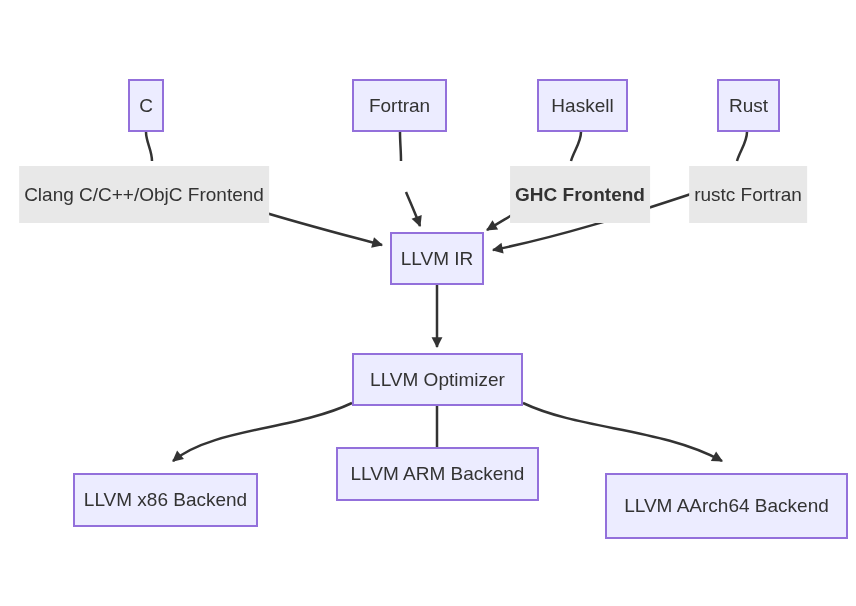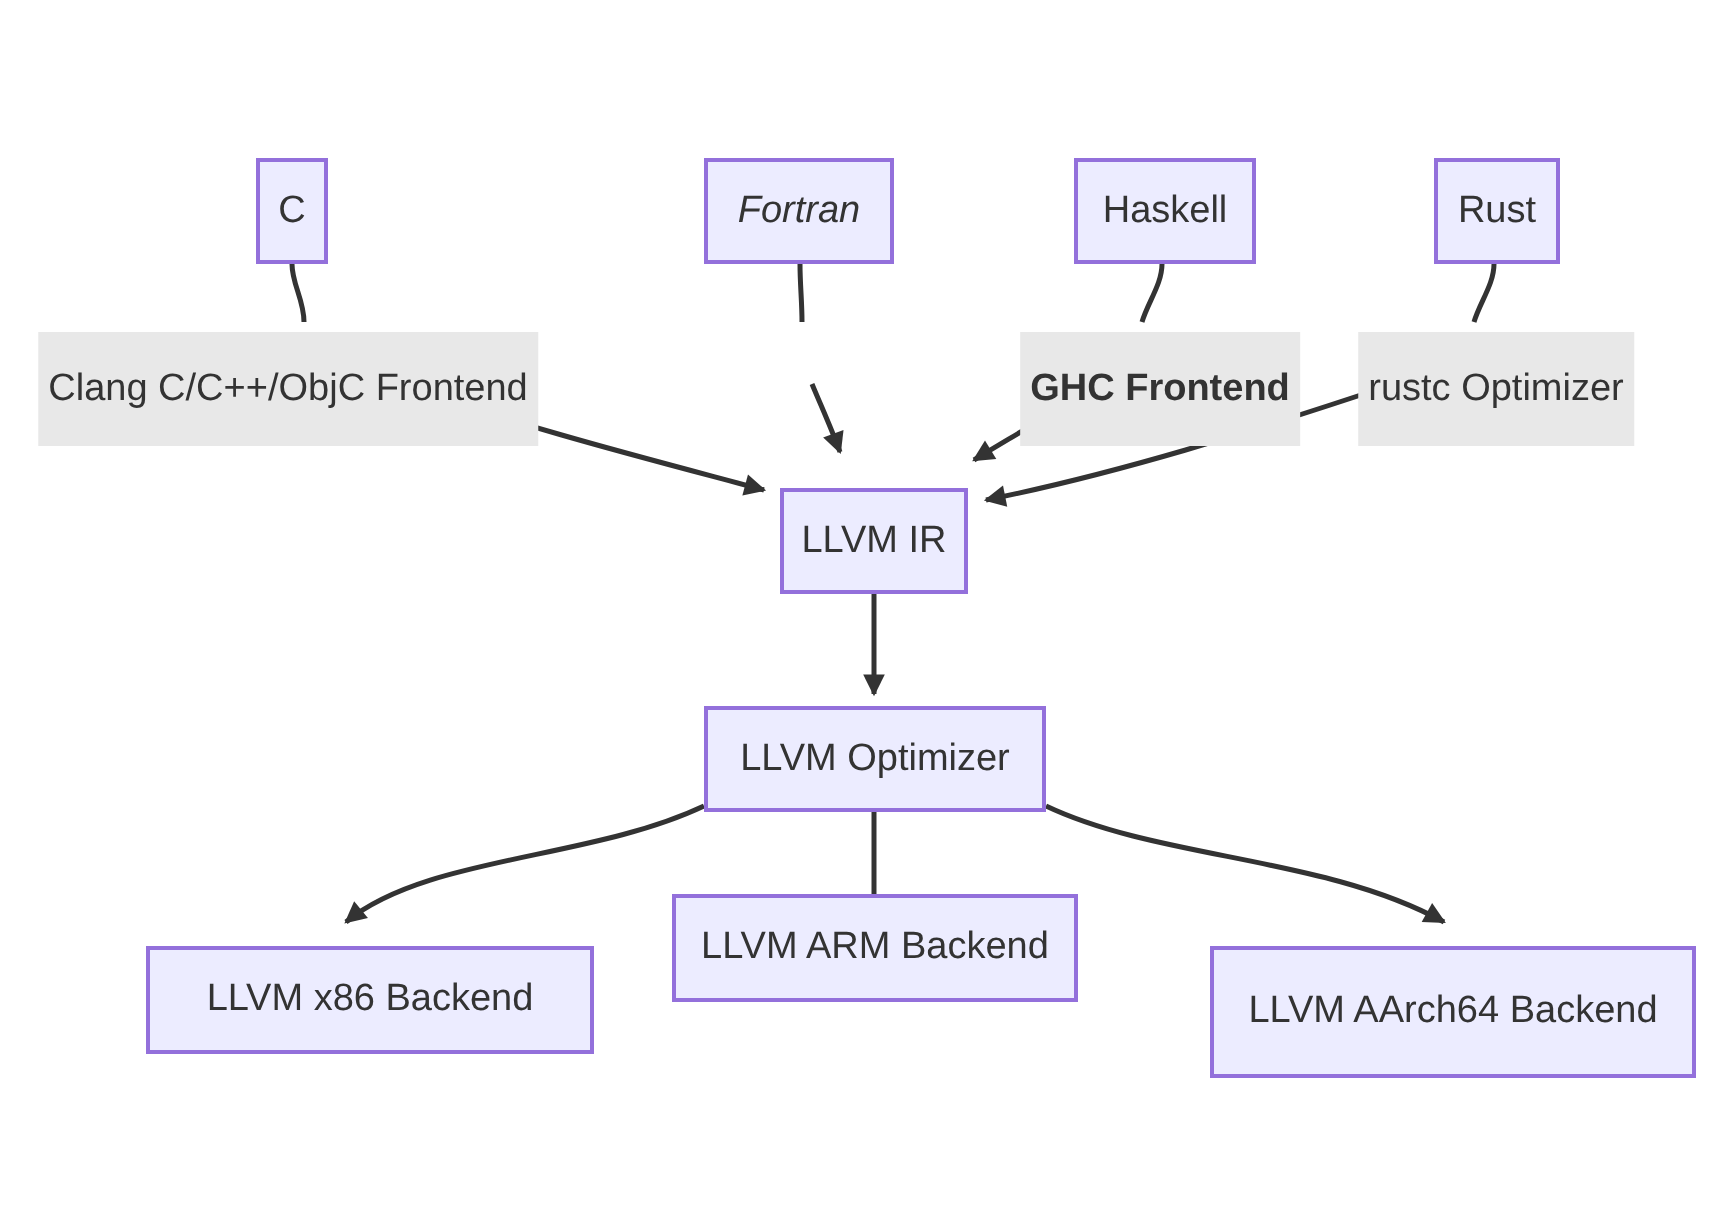--- a/index.html
+++ b/index.html
@@ -49,26 +49,26 @@
     color: #333333;
     font-size: 19px;
     line-height: 25px;
     padding: 16px 5px;
     white-space: nowrap;
     text-align: center;
     z-index: 3;
   }
   
   #node-c          { left: 128px; top:  79px; width:  36px; height: 53px; }
-  #node-fortran    { left: 352px; top:  79px; width:  95px; height: 53px; font-style: italic; }
+  #node-fortran    { left: 352px; top:  79px; width:  95px; height: 53px; }
   #node-haskell    { left: 537px; top:  79px; width:  91px; height: 53px; }
   #node-rust       { left: 717px; top:  79px; width:  63px; height: 53px; }
-  #node-llvm-ir    { left: 390px; top: 232px; width:  94px; height: 53px; margin-top: 12px; }
+  #node-llvm-ir    { left: 390px; top: 232px; width:  94px; height: 53px; }
   #node-optimizer  { left: 352px; top: 353px; width: 171px; height: 53px; }
-  #node-x86        { left:  73px; top: 473px; width: 224px; height: 54px; }
+  #node-x86        { left:  73px; top: 473px; width: 185px; height: 54px; }
   #node-arm        { left: 336px; top: 447px; width: 203px; height: 54px; }
   #node-aarch64    { left: 605px; top: 473px; width: 243px; height: 66px; }
   
   #label-clang     { left: 144px; top: 166px; }
   #label-llvm-gcc  { left: 400px; top: 166px; }
   #label-ghc       { left: 580px; top: 166px; font-weight: bold; }
   #label-rustc     { left: 748px; top: 166px; }
 </style>
 </head>
 <body>
@@ -104,15 +104,15 @@
   <div class="node" id="node-haskell">Haskell</div>
   <div class="node" id="node-rust">Rust</div>
   <div class="node" id="node-llvm-ir">LLVM IR</div>
   <div class="node" id="node-optimizer">LLVM Optimizer</div>
   <div class="node" id="node-x86">LLVM x86 Backend</div>
   <div class="node" id="node-arm">LLVM ARM Backend</div>
   <div class="node" id="node-aarch64">LLVM AArch64 Backend</div>
 
   <div class="edge-label" id="label-clang">Clang C/C++/ObjC Frontend</div>
   <div class="edge-label" id="label-ghc">GHC Frontend</div>
-  <div class="edge-label" id="label-rustc">rustc Optimizer</div>
+  <div class="edge-label" id="label-rustc">rustc Fortran</div>
 
 </div>
 
 </body></html>

